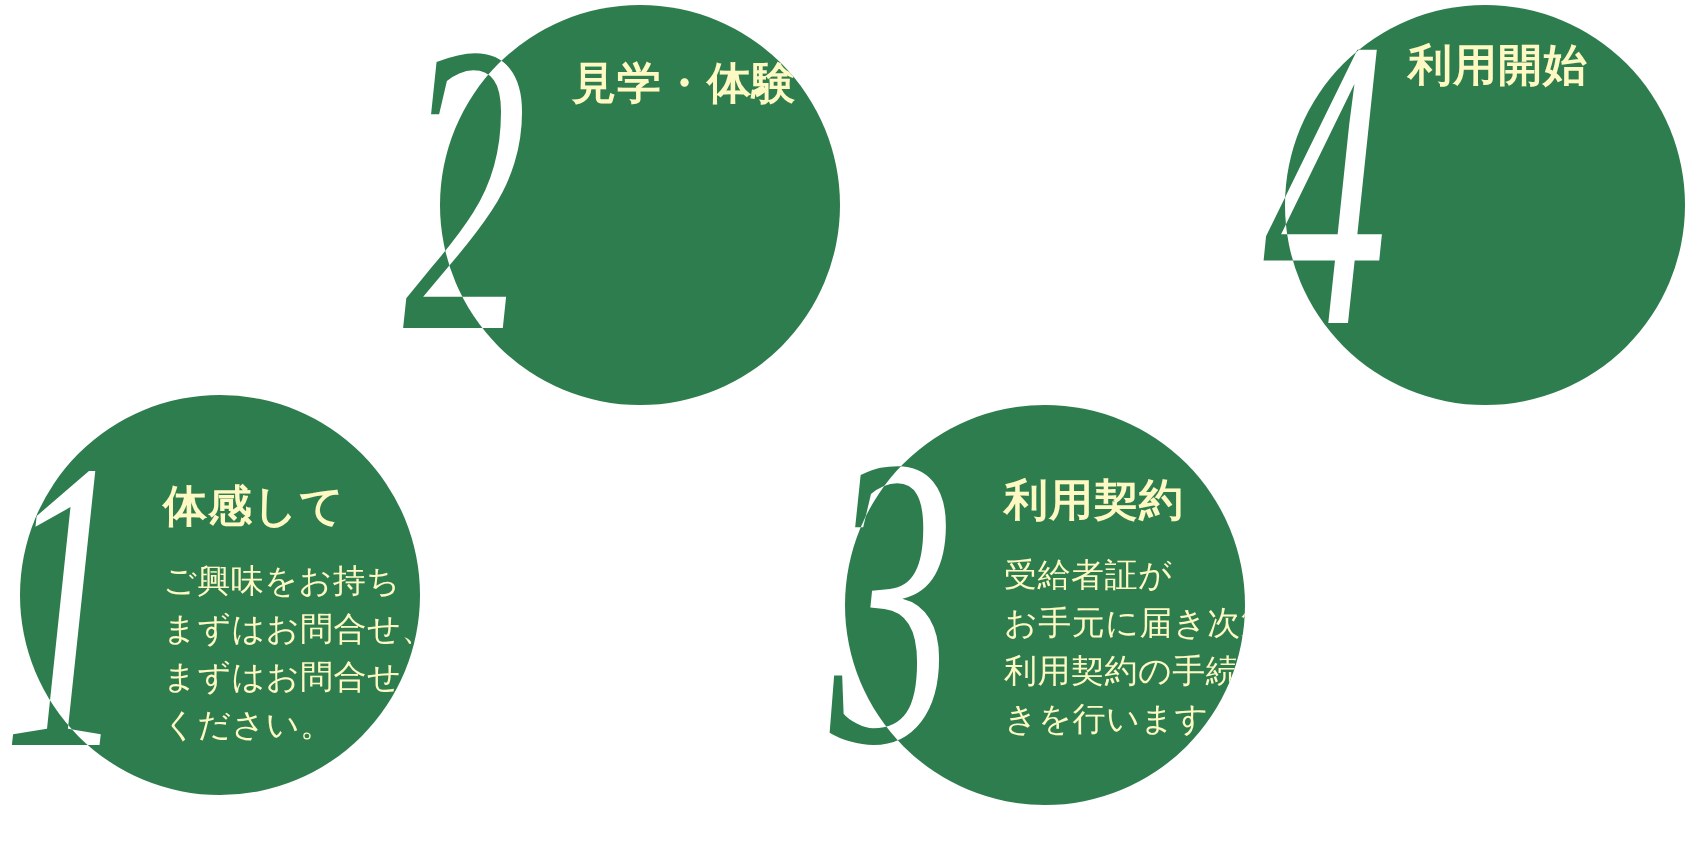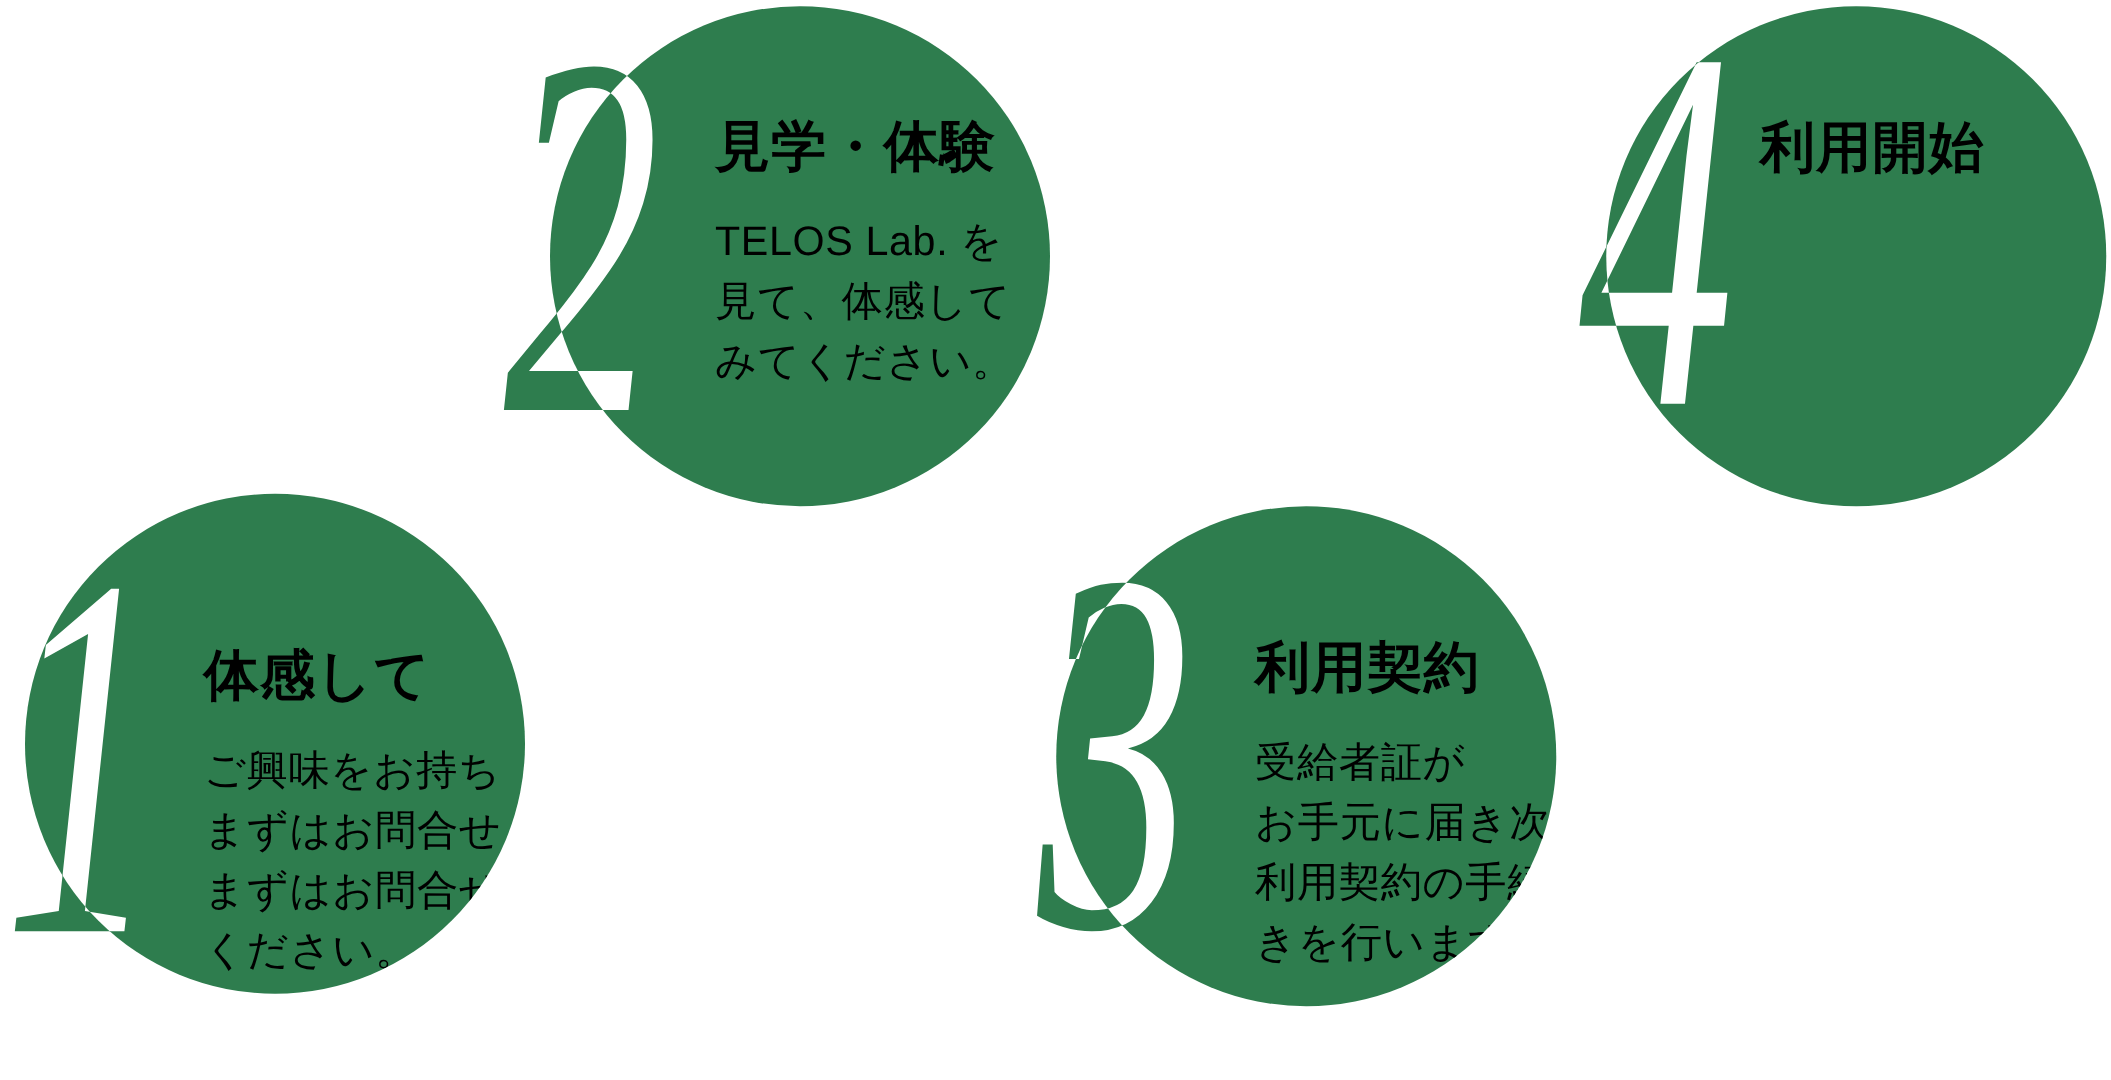--- a/index.html
+++ b/index.html
@@ -39,22 +39,21 @@
     position: absolute;
     inset: 0;
     border-radius: 50%;
     background: #2e7d4e;
     overflow: hidden;
     z-index: 1;
   }
   .text {
     position: absolute;
     z-index: 2;
-    color: #000000;
-    margin-top: 35px;
+    color: #fef9c3;
   }
   .title {
     font-size: 44px;
     font-weight: 700;
     line-height: 1.05;
     letter-spacing: 1px;
     margin: 0 0 28px 0;
     white-space: pre;
   }
   .line {
@@ -76,21 +75,21 @@
   .s2 .text { left: 132px; top: 55px; }
 
   
   .s3 { left: 845px; top: 405px; }
   .s3 .num  { left: -15px; top: -11px; }
   .s3 .text { left: 159px; top: 72px; }
 
   
   .s4 { left: 1285px; top: 5px; }
   .s4 .num  { left: -22px; top: -29px; }
-  .s4 .text { left: 123px; top: 56px; }
+  .s4 .text { left: 123px; top: 40px; font-family: Liberation Mono, monospace; }
 </style>
 </head>
 <body>
 
 <div class="stage">
 
   <div class="step s1">
     <div class="num num-bg">1</div>
     <div class="disc">
       <div class="num num-fg">1</div>
@@ -105,25 +104,20 @@
       </div>
     </div>
   </div>
 
   <div class="step s2">
     <div class="num num-bg">2</div>
     <div class="disc">
       <div class="num num-fg">2</div>
       <div class="text">
         <div class="title">見学・体験</div>
-        <div class="body">
-          <div class="line">TELOS Lab. を</div>
-          <div class="line">見て、体感して</div>
-          <div class="line">みてください。</div>
-        </div>
       </div>
     </div>
   </div>
 
   <div class="step s3">
     <div class="num num-bg">3</div>
     <div class="disc">
       <div class="num num-fg">3</div>
       <div class="text">
         <div class="title">利用契約</div>

